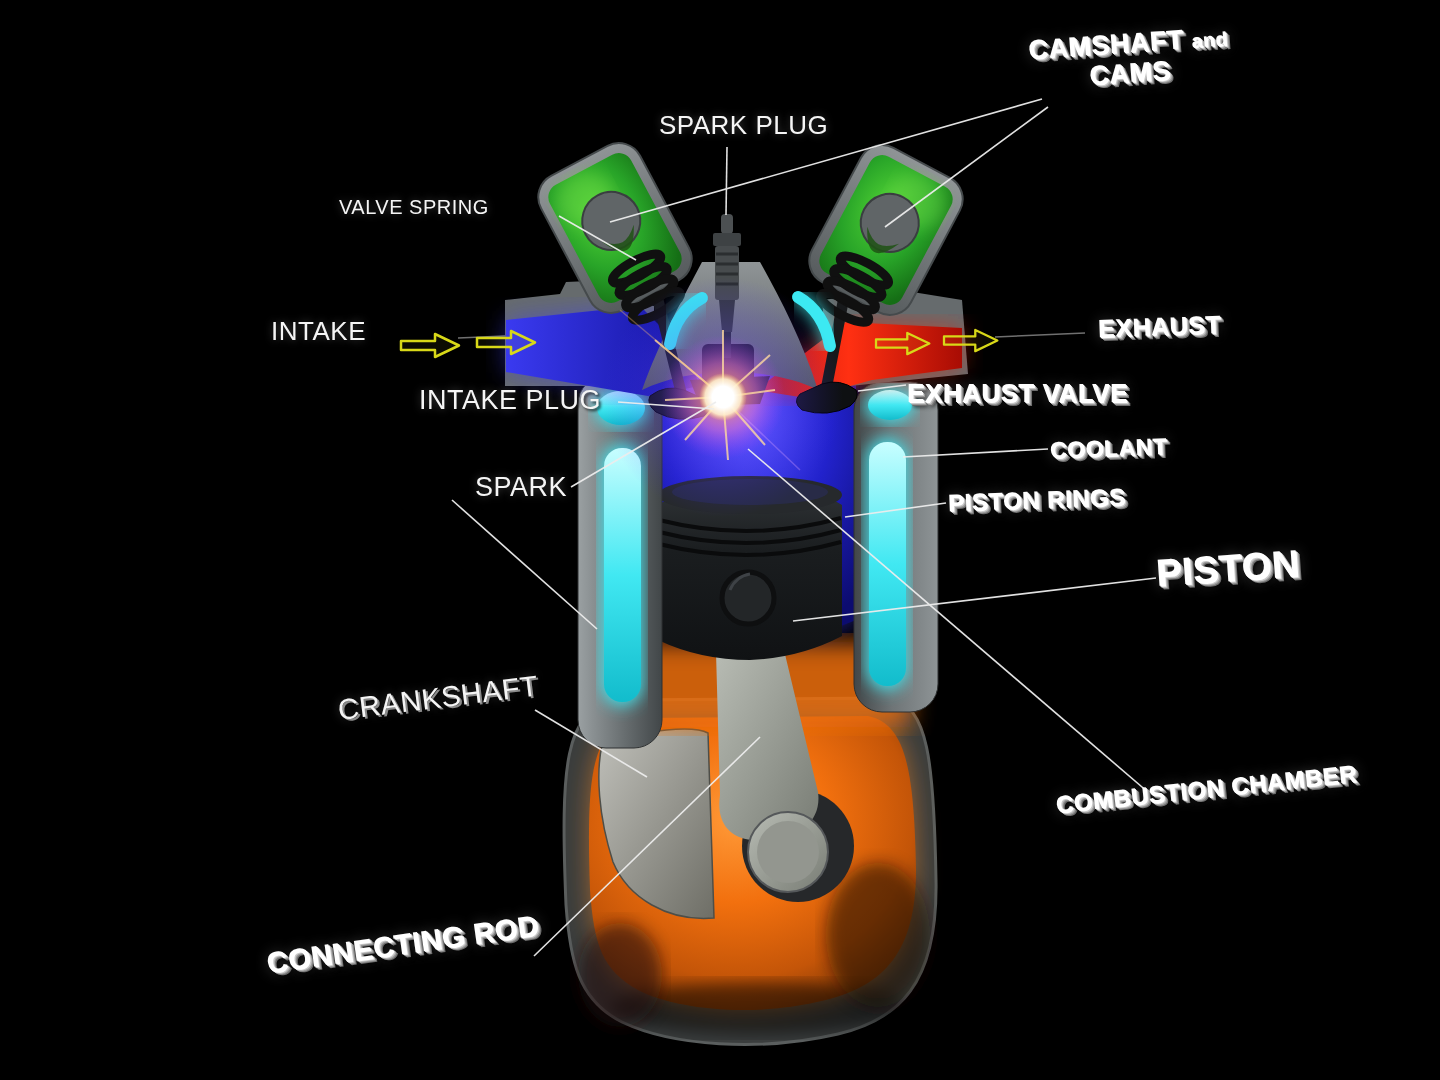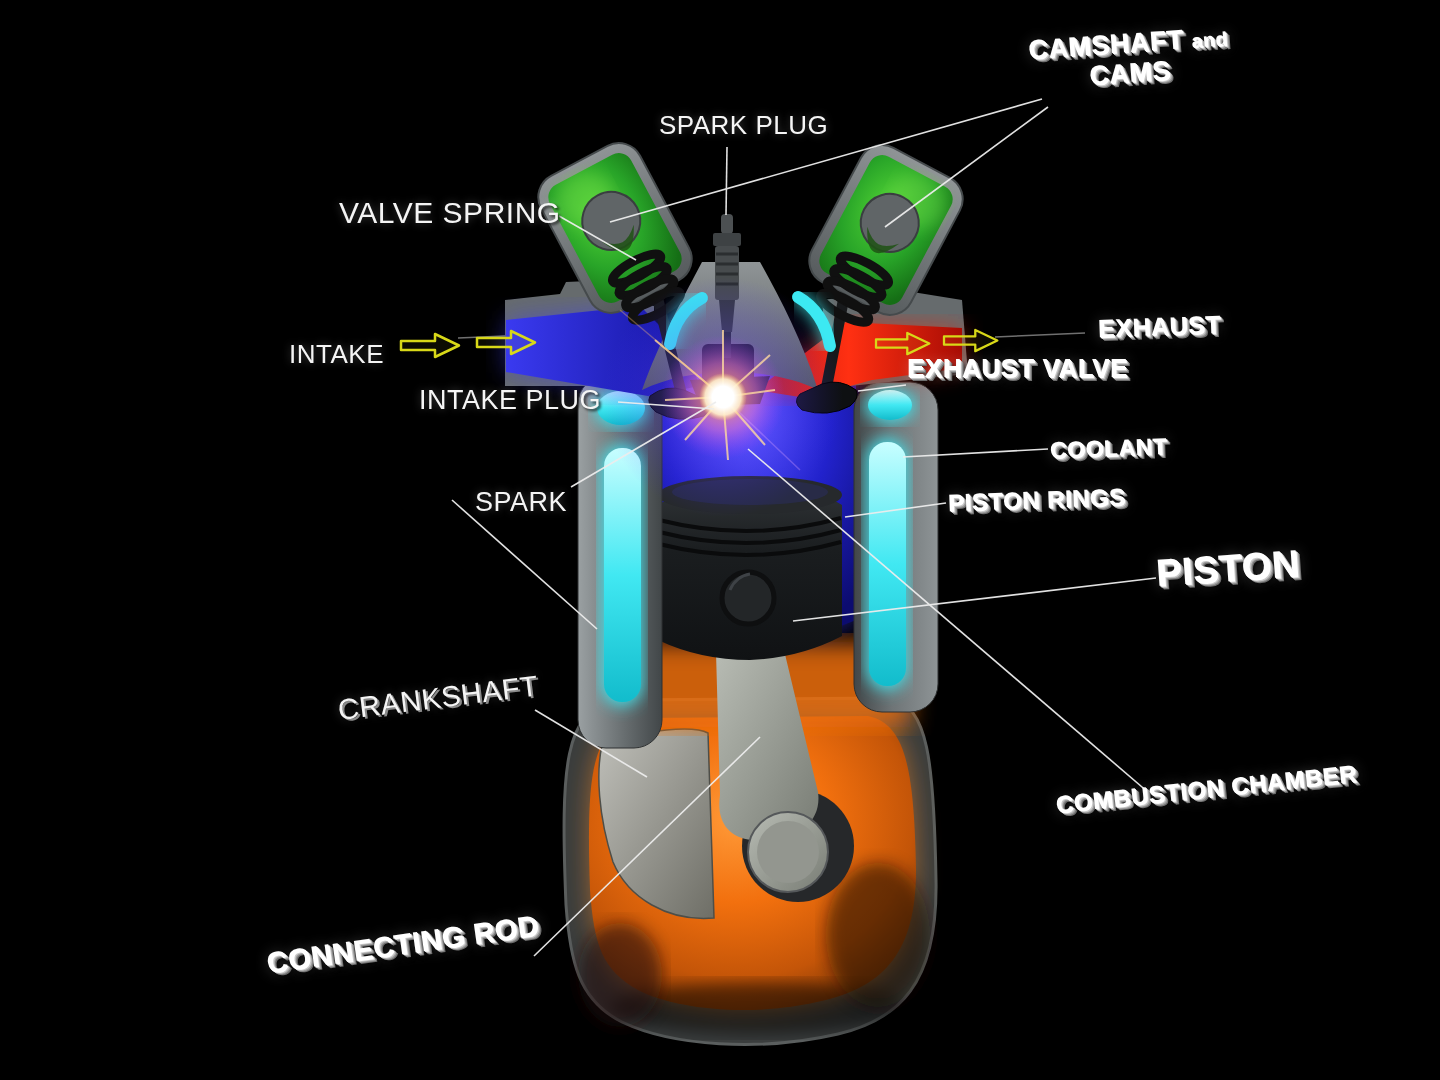--- a/index.html
+++ b/index.html
@@ -274,34 +274,34 @@
 </svg>
 
 <div class="label label-3d center" style="left:1025px;top:30px;width:210px;font-size:27px;transform:rotate(-4deg);line-height:1.1;">
   <div><span>CAMSHAFT</span>
   <span class="and">and</span></div>
   <div>CAMS</div>
 </div>
 
 <div class="label" style="left:659px;top:110px;font-size:26px;">SPARK PLUG</div>
 
-<div class="label" style="left:339px;top:196px;font-size:30px;">VALVE SPRING</div>
-
-<div class="label" style="left:289px;top:316px;font-size:26px;margin-top:23px;">INTAKE</div>
+<div class="label" style="left:339px;top:196px;font-size:20px;">VALVE SPRING</div>
+
+<div class="label" style="left:271px;top:316px;font-size:26px;">INTAKE</div>
 
 <div class="label label-3d" style="left:1099px;top:313px;font-size:25px;transform:rotate(-2deg);">EXHAUST</div>
 
 <div class="label" style="left:419px;top:385px;font-size:27px;">INTAKE PLUG</div>
 
-<div class="label label-3d" style="left:908px;top:354px;font-size:26px;">EXHAUST VALVE</div>
+<div class="label label-3d" style="left:908px;top:379px;font-size:26px;">EXHAUST VALVE</div>
 
 <div class="label label-3d" style="left:1051px;top:436px;font-size:23px;transform:rotate(-2deg);">COOLANT</div>
 
 
-<div class="label" style="left:475px;top:472px;font-size:27px;margin-top:15px;">SPARK</div>
+<div class="label" style="left:475px;top:472px;font-size:27px;">SPARK</div>
 
 <div class="label label-3d" style="left:949px;top:487px;font-size:24px;transform:rotate(-2deg);">PISTON RINGS</div>
 
 <div class="label label-3d" style="left:1157px;top:548px;font-size:38px;transform:rotate(-4deg);">PISTON</div>
 
 <div class="label" style="left:338px;top:694px;font-size:29px;transform:rotate(-7deg);transform-origin:left center;text-shadow:2px 2px 0 #8a8a8a,3px 3px 3px rgba(0,0,0,.9),0 0 10px rgba(255,255,255,.25);">CRANKSHAFT</div>
 
 <div class="label label-3d" style="left:1057px;top:792px;font-size:24px;transform:rotate(-6deg);transform-origin:left center;">COMBUSTION CHAMBER</div>
 
 <div class="label label-3d" style="left:268px;top:948px;font-size:29px;transform:rotate(-8deg);transform-origin:left center;">CONNECTING ROD</div>

